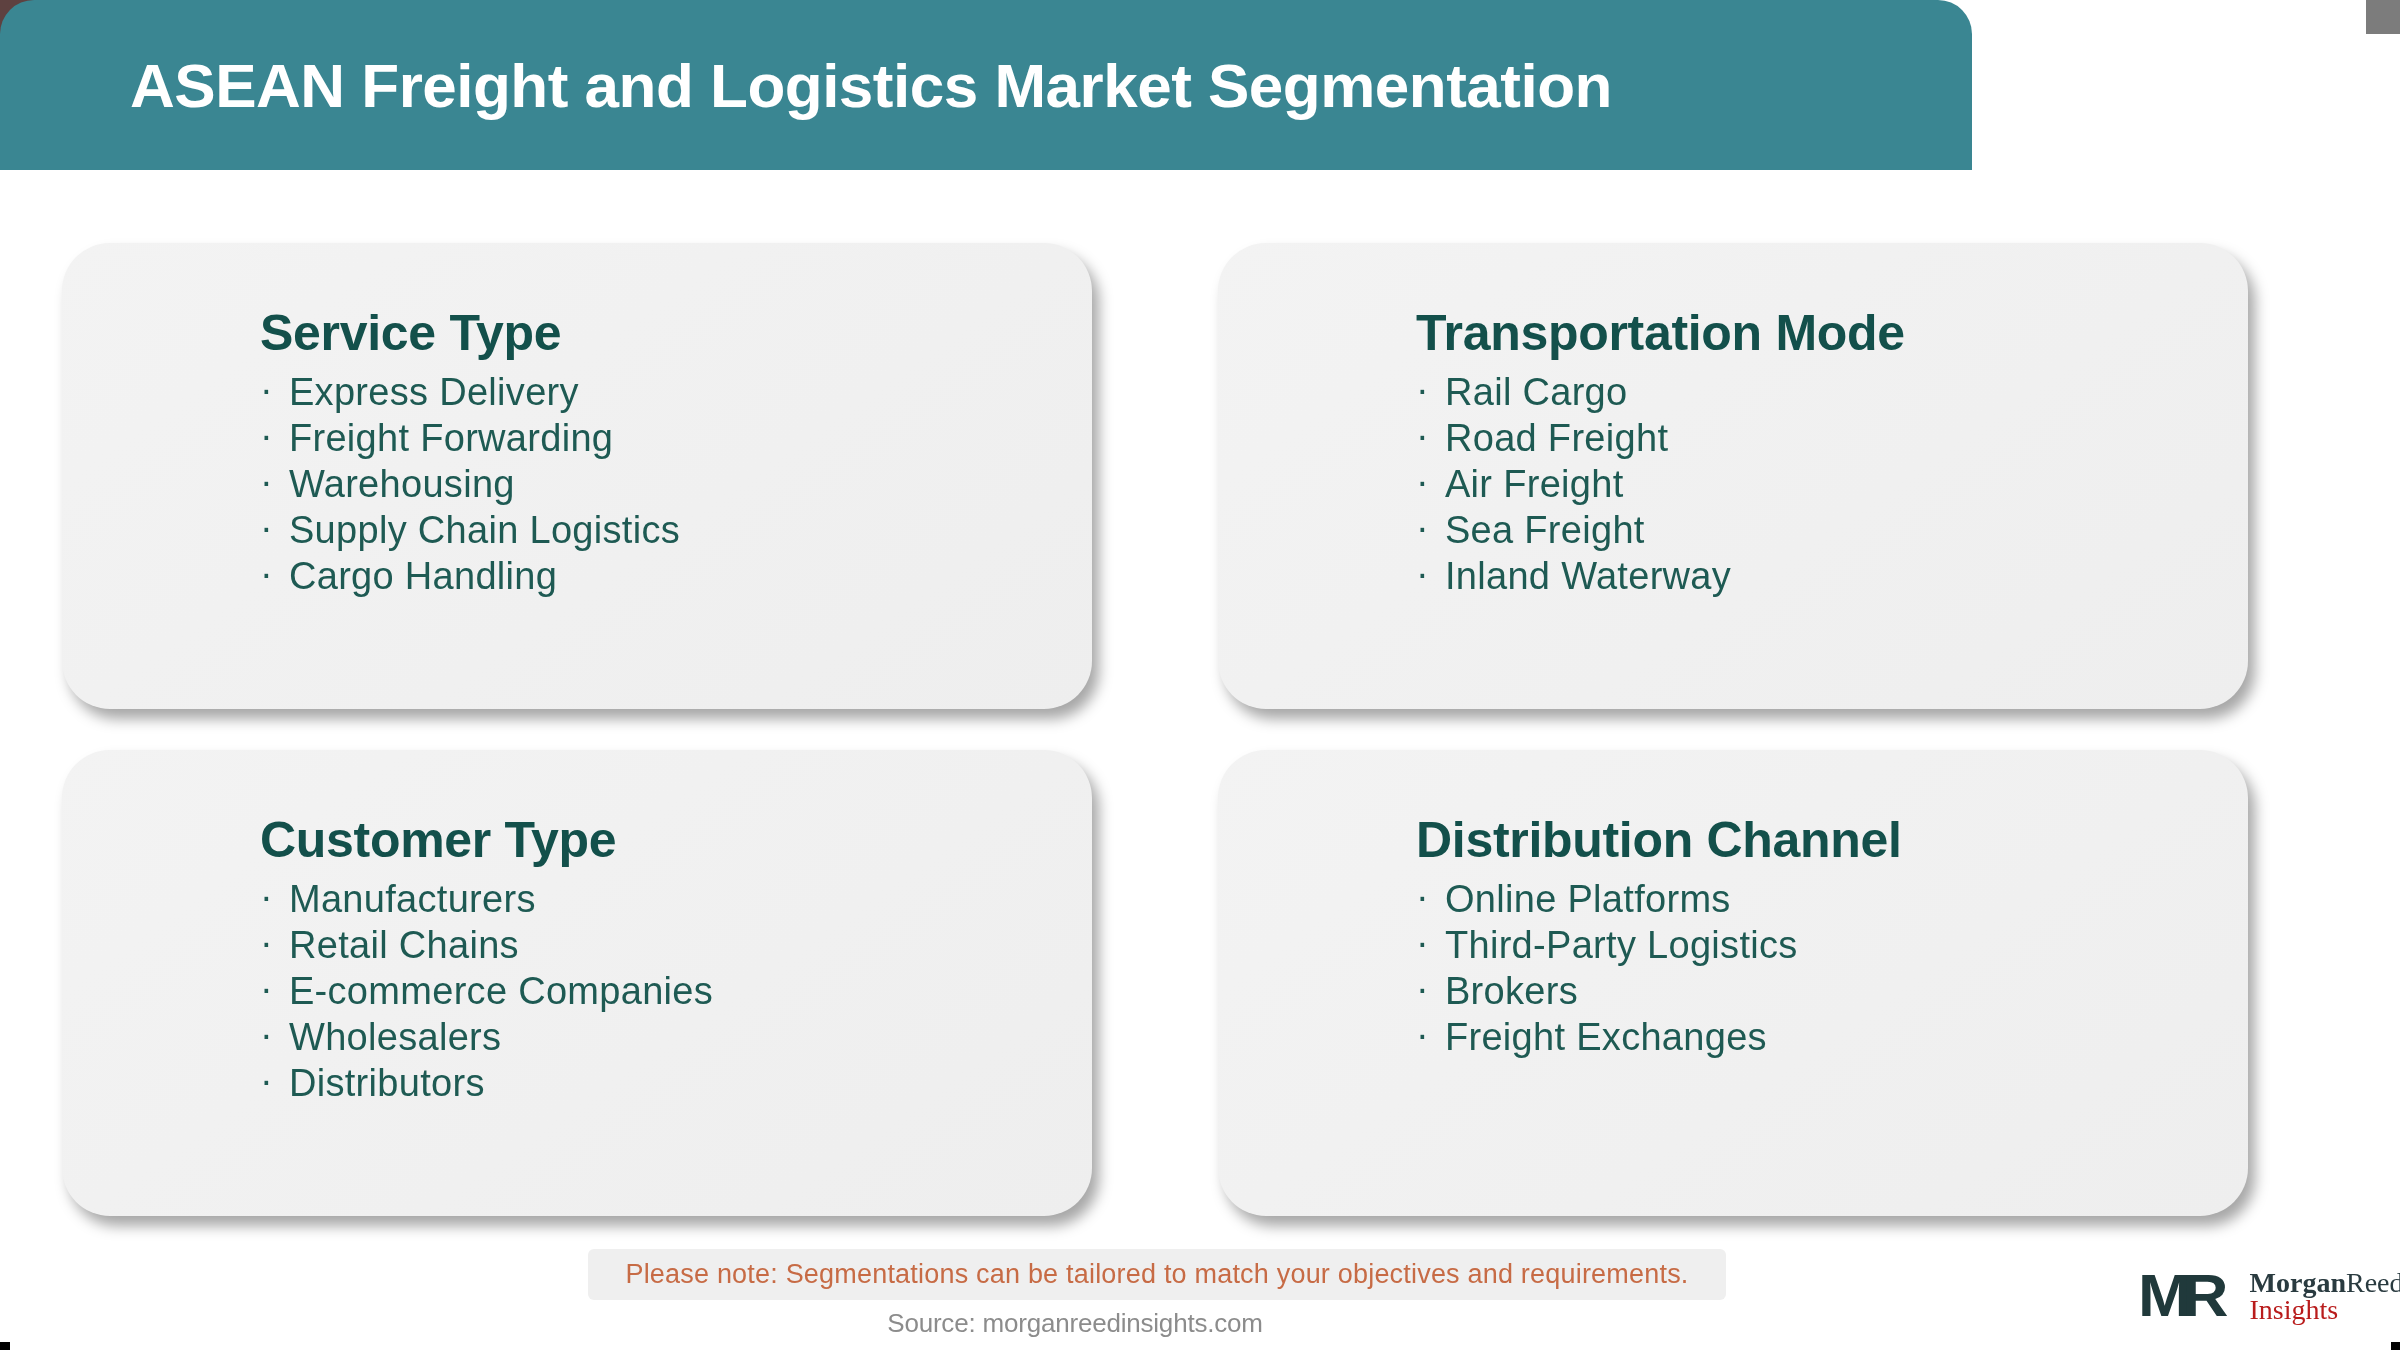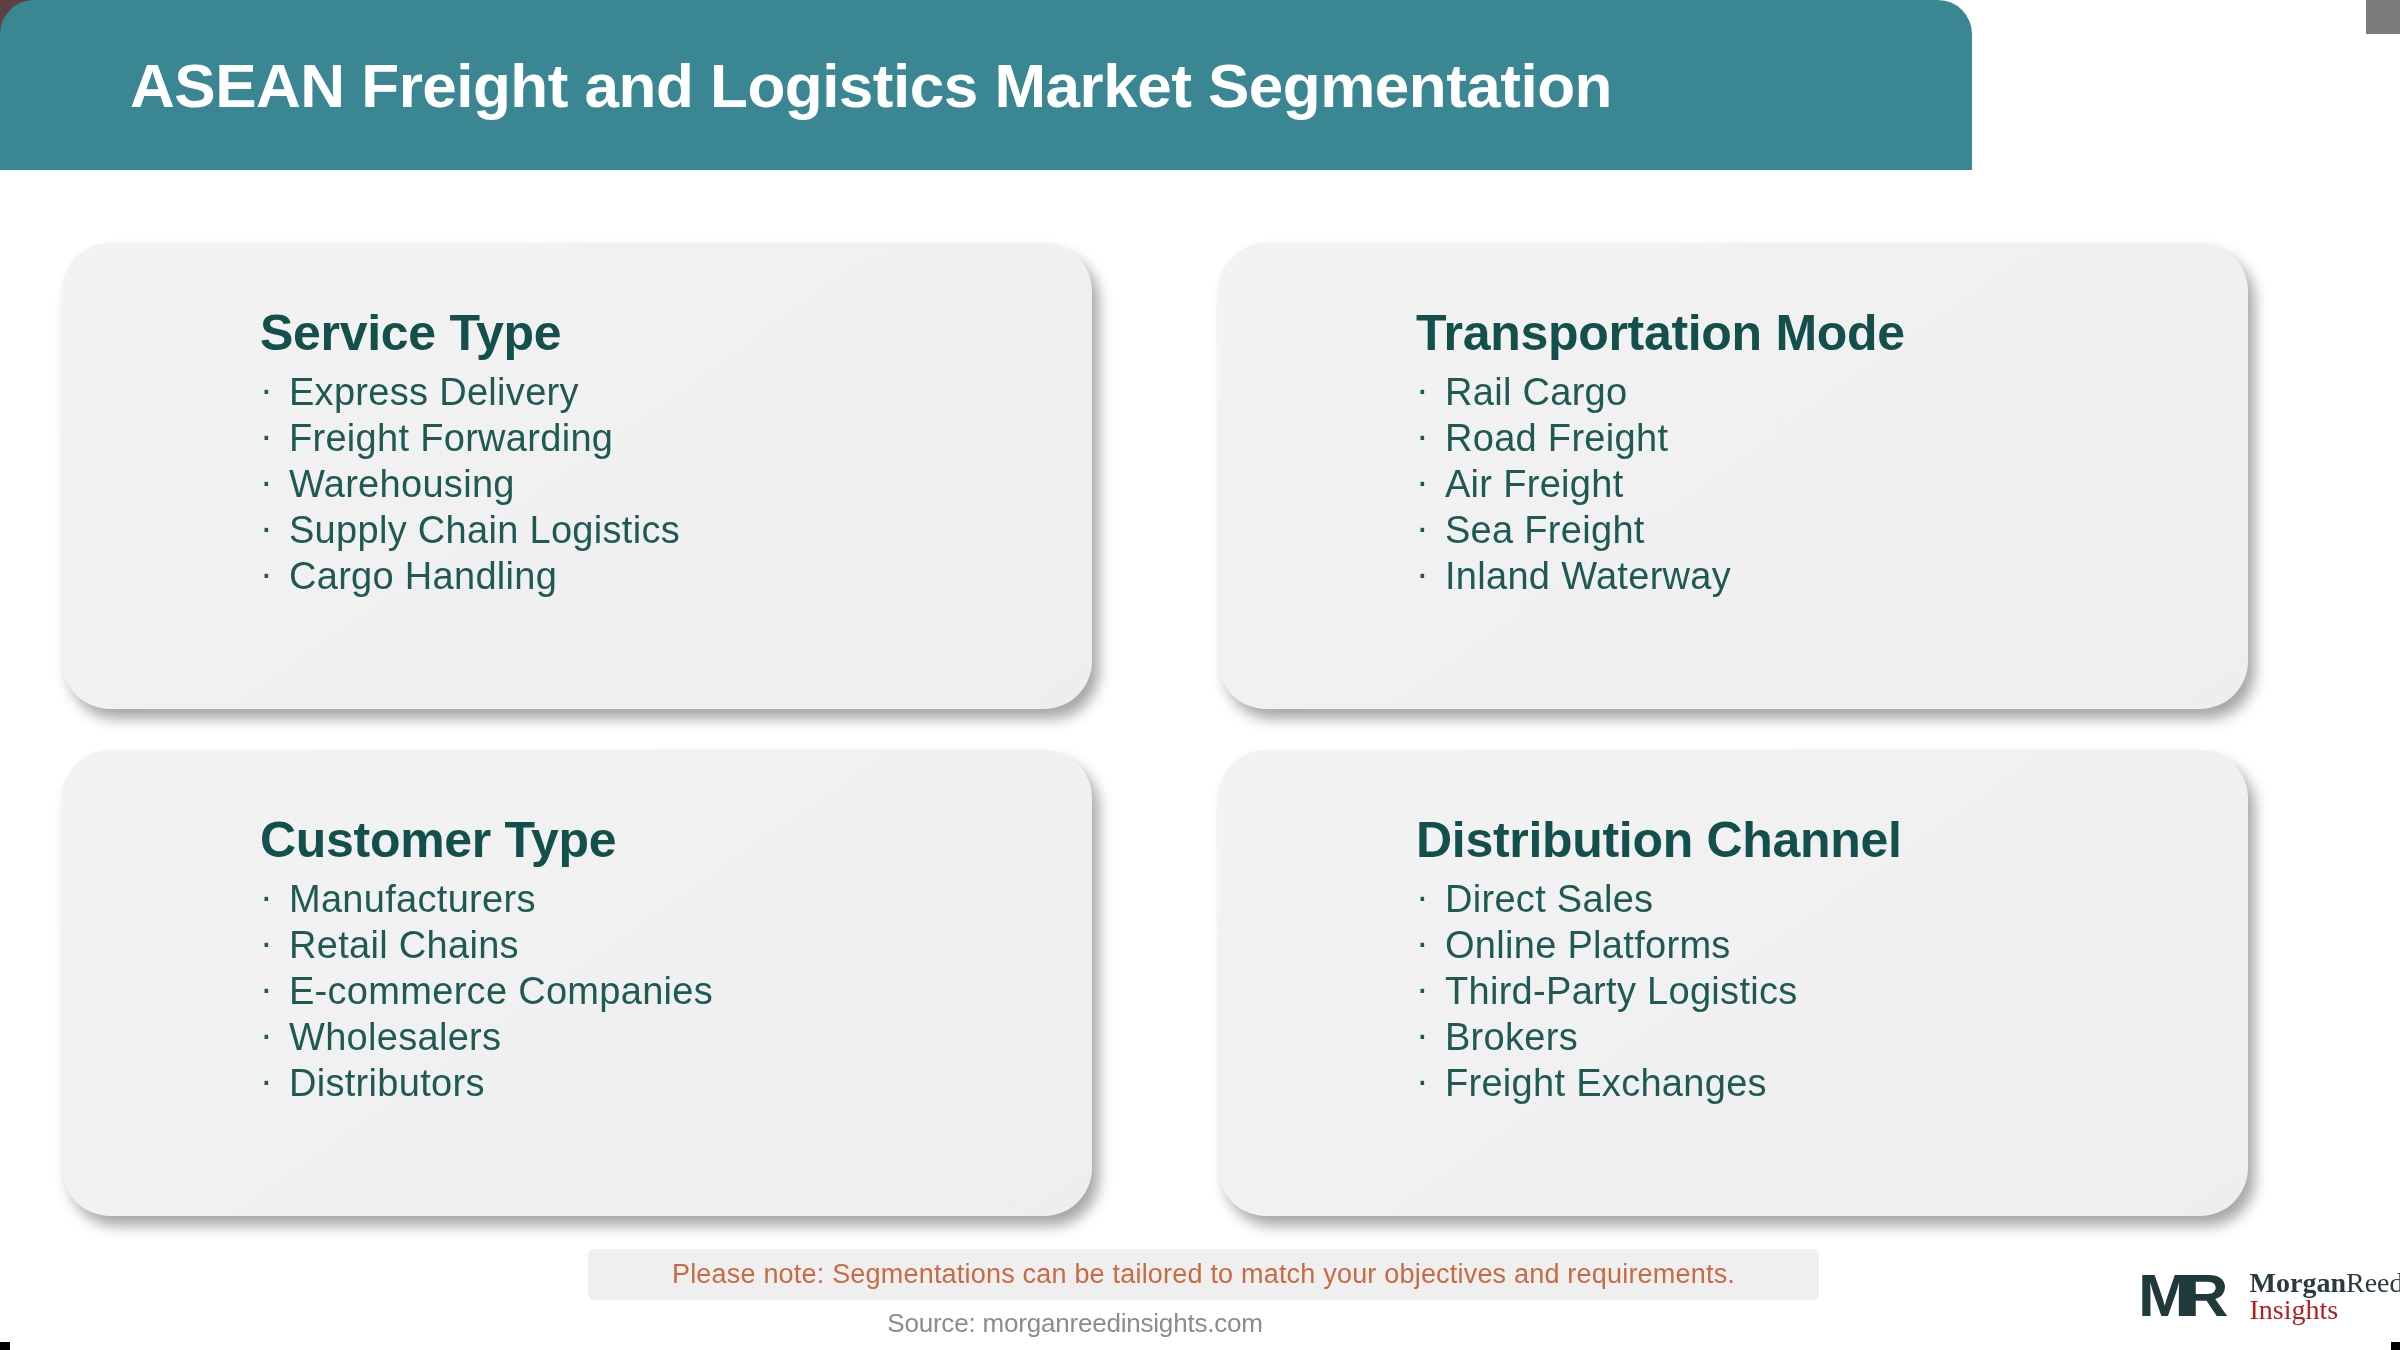--- a/index.html
+++ b/index.html
@@ -41,21 +41,21 @@
   .card .item{
     font-size:38px;font-weight:300;color:#1e5a53;line-height:46px;
     letter-spacing:0.3px;white-space:nowrap;
   }
   .card .dot{
     display:inline-block;margin-right:16px;transform:translateY(-2px);
     font-weight:400;
   }
 
   .note-bar{
-    position:absolute;left:588px;top:1249px;width:1231px;height:51px;
+    position:absolute;left:588px;top:1249px;width:1138px;height:51px;
     background:#efefef;border-radius:6px;
     display:flex;align-items:center;justify-content:center;
     font-size:27px;color:#c76b45;letter-spacing:0.2px;white-space:nowrap;
   }
   .source{
     position:absolute;left:675px;top:1308px;width:800px;text-align:center;
     font-size:26px;color:#8c8c8c;letter-spacing:-0.2px;white-space:nowrap;
   }
 
   .logo{
@@ -108,21 +108,20 @@
   <h2>Customer Type</h2>
   <div class="item"><span class="dot">·</span><span>Manufacturers</span></div>
   <div class="item"><span class="dot">·</span><span>Retail Chains</span></div>
   <div class="item"><span class="dot">·</span><span>E-commerce Companies</span></div>
   <div class="item"><span class="dot">·</span><span>Wholesalers</span></div>
   <div class="item"><span class="dot">·</span><span>Distributors</span></div>
 </div>
 
 <div class="card" id="card-3">
   <h2>Distribution Channel</h2>
-  <div class="item"><span class="dot">·</span><span>Direct Sales</span></div>
   <div class="item"><span class="dot">·</span><span>Online Platforms</span></div>
   <div class="item"><span class="dot">·</span><span>Third-Party Logistics</span></div>
   <div class="item"><span class="dot">·</span><span>Brokers</span></div>
   <div class="item"><span class="dot">·</span><span>Freight Exchanges</span></div>
 </div>
 
 <div class="note-bar">Please note: Segmentations can be tailored to match your objectives and requirements.</div>
 <div class="source">Source: morganreedinsights.com</div>
 
 <div class="logo">

